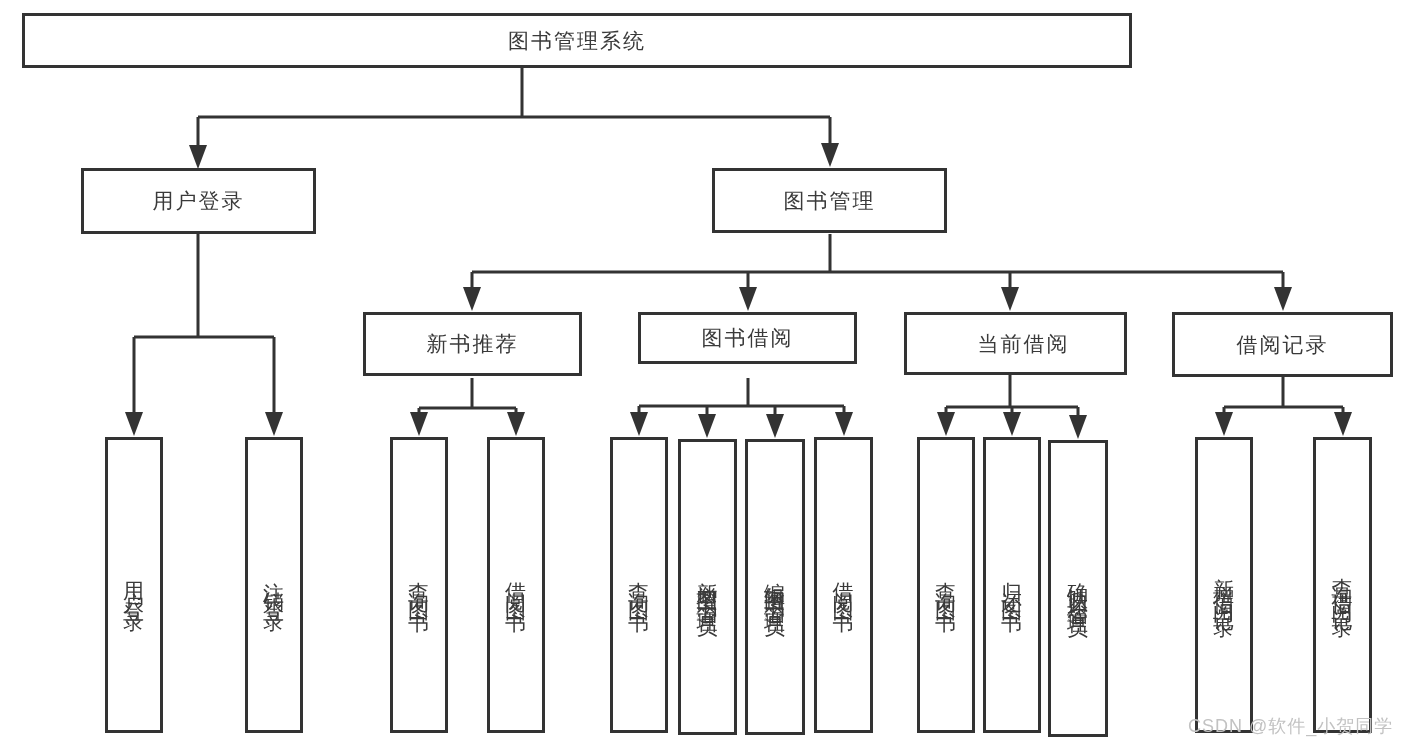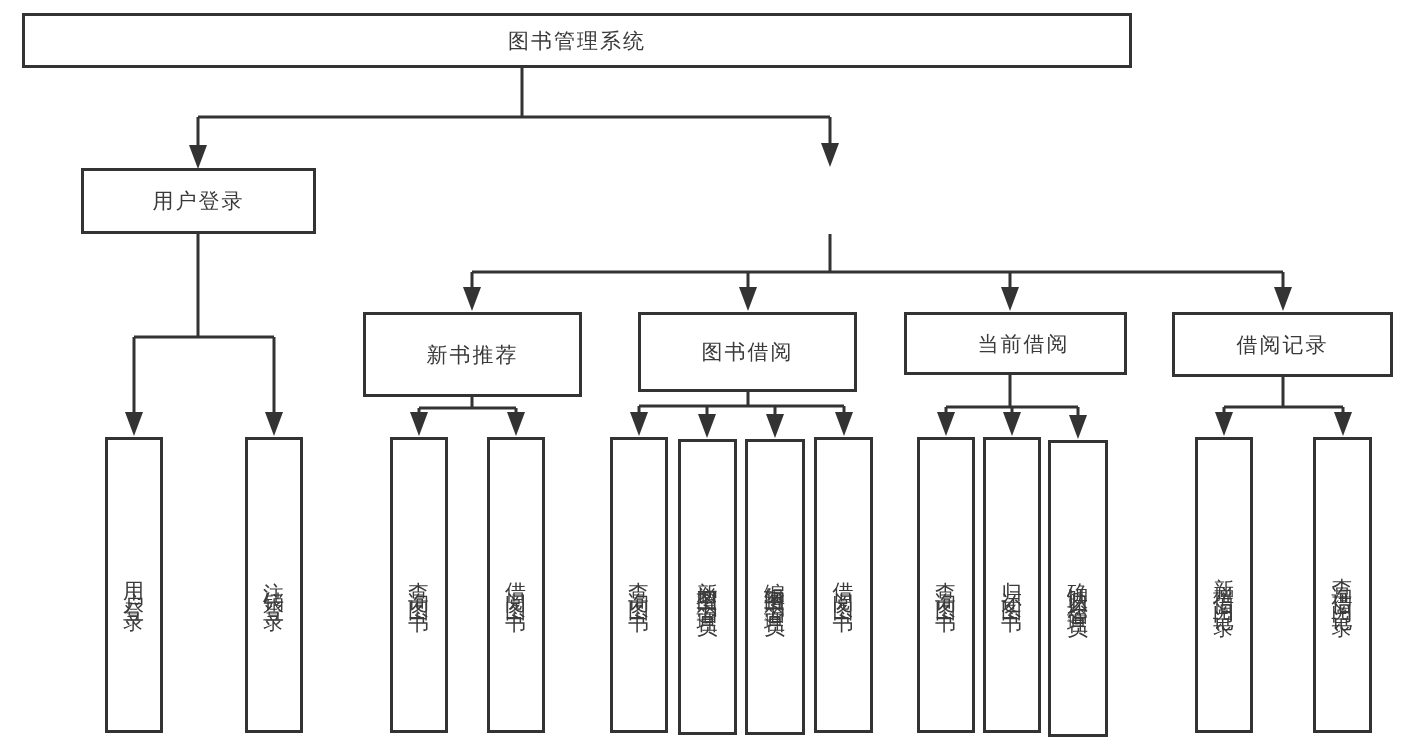--- a/index.html
+++ b/index.html
@@ -63,25 +63,28 @@
     <path class="arrow" d="M1343,436 L1334,412 L1352,412 Z"></path>
   </svg>
 
   <div class="box" style="left:22px;top:13px;width:1110px;height:55px;">
     <span class="h-label">图书管理系统</span>
   </div>
 
   <div class="box" style="left:81px;top:168px;width:235px;height:66px;">
     <span class="h-label">用户登录</span>
   </div>
+  <div class="box" style="left:712px;top:168px;width:235px;height:65px;">
+    <span class="h-label">图书管理</span>
+  </div>
 
-  <div class="box" style="left:363px;top:312px;width:219px;height:85px;">
+  <div class="box" style="left:363px;top:312px;width:219px;height:64px;">
     <span class="h-label">新书推荐</span>
   </div>
-  <div class="box" style="left:638px;top:312px;width:219px;height:80px;">
+  <div class="box" style="left:638px;top:312px;width:219px;height:52px;">
     <span class="h-label">图书借阅</span>
   </div>
   <div class="box" style="left:904px;top:312px;width:223px;height:63px;padding-left:16px;">
     <span class="h-label">当前借阅</span>
   </div>
   <div class="box" style="left:1172px;top:312px;width:221px;height:65px;">
     <span class="h-label">借阅记录</span>
   </div>
 
   <div class="box v-box short" style="left:105px;top:437px;width:58px;height:296px;">
@@ -121,13 +124,14 @@
     <span>确认归还（管理员）</span>
   </div>
 
   <div class="box v-box mid" style="left:1195px;top:437px;width:58px;height:296px;">
     <span>新增借阅记录</span>
   </div>
   <div class="box v-box mid" style="left:1313px;top:437px;width:59px;height:296px;">
     <span>查询借阅记录</span>
   </div>
 
+  <div class="watermark">CSDN @软件_小贺同学</div>
 </div>
 
 </body></html>

